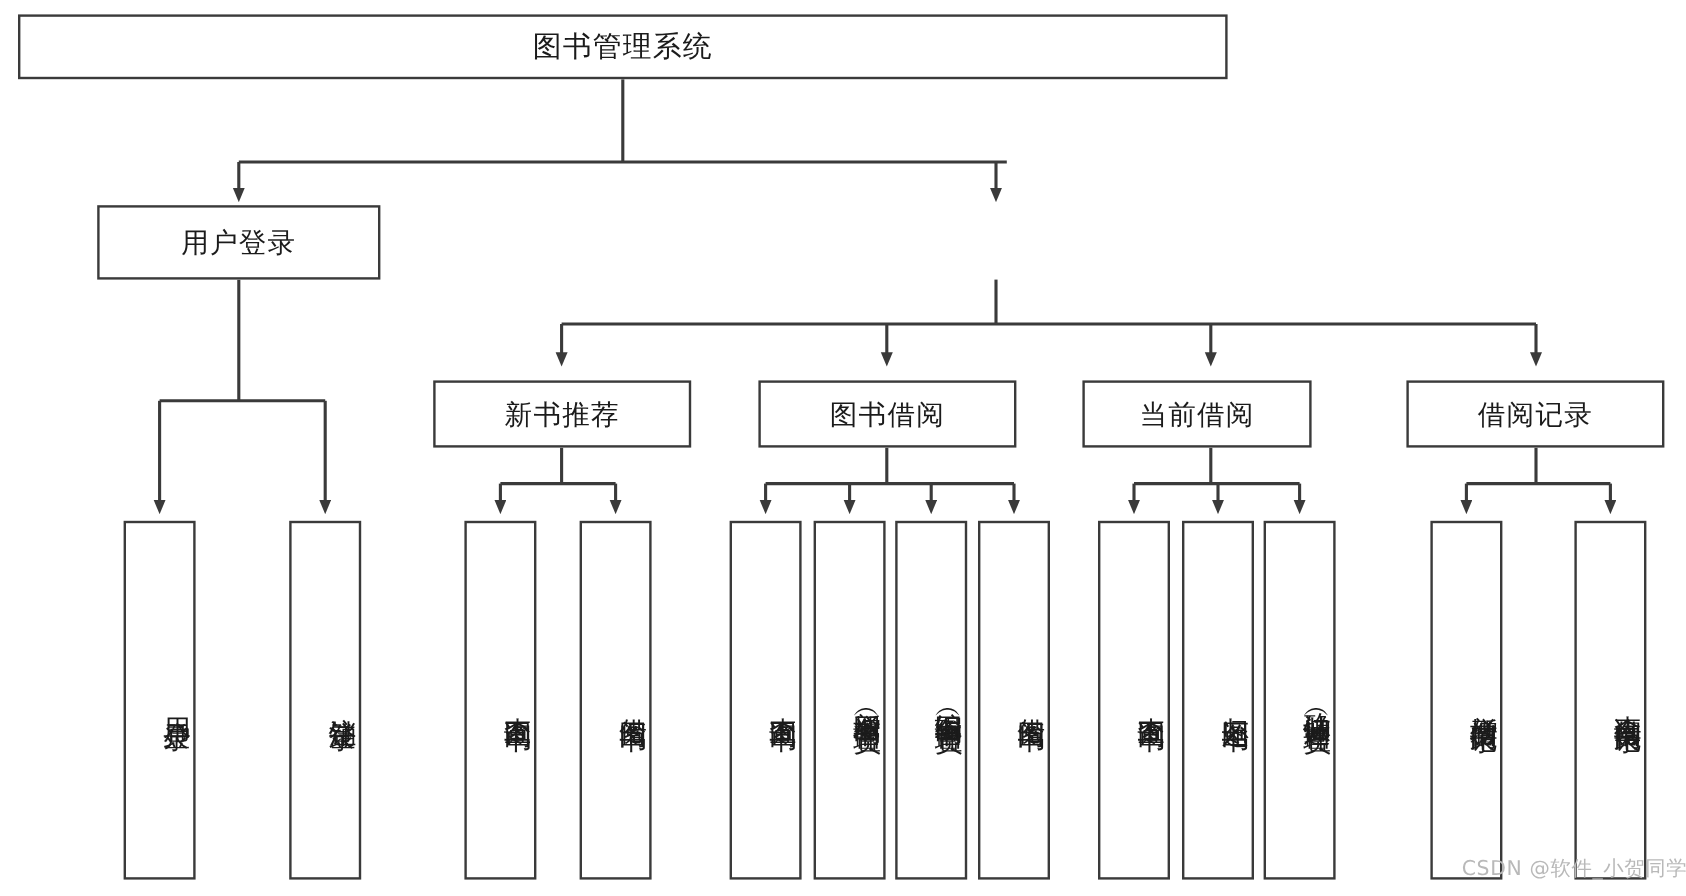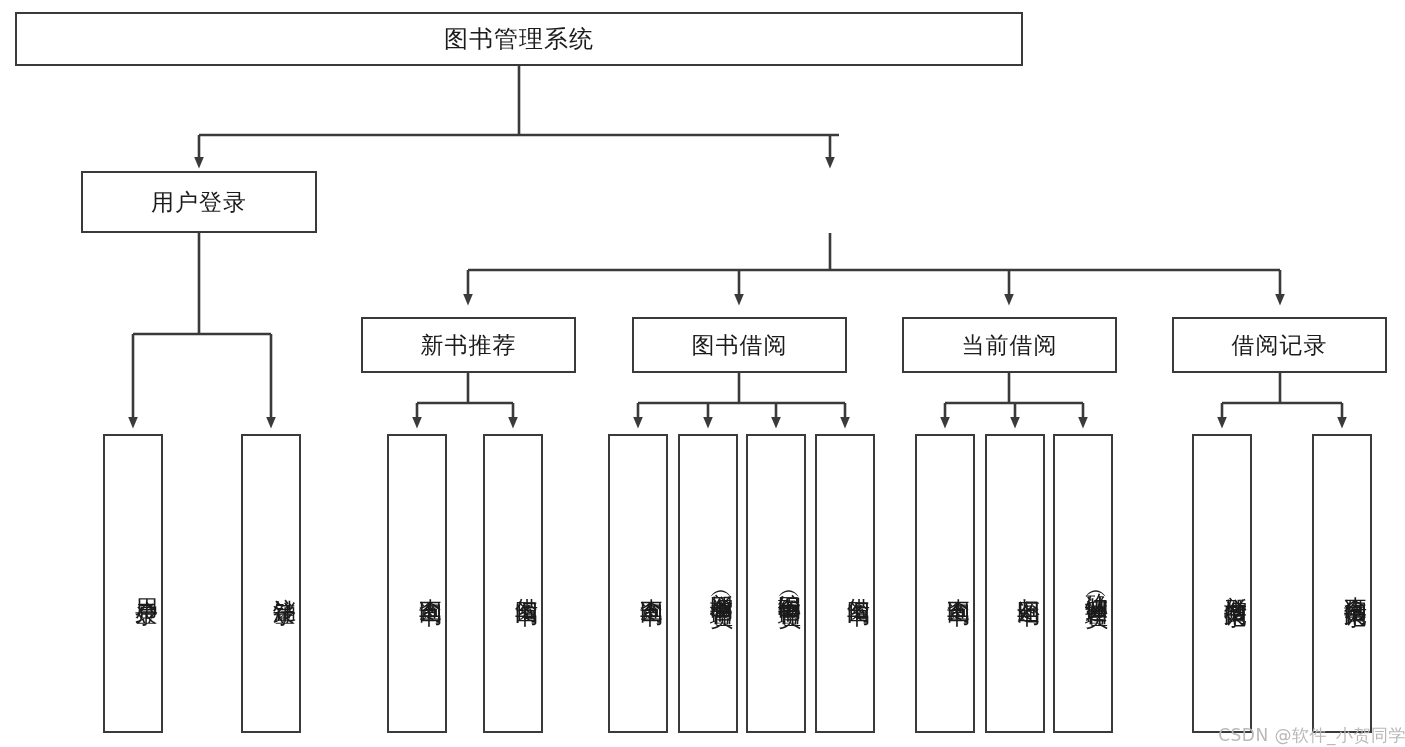--- a/index.html
+++ b/index.html
@@ -55,21 +55,21 @@
     text-orientation: upright;
     display: block;
     text-align: center;
   }
   .node.root {
     font-size: 24px;
   }
   #watermark {
     position: absolute;
     right: 12px;
-    bottom: 0;
+    bottom: 12px;
     font-size: 17px;
     color: #b9b9b9;
     letter-spacing: 0.5px;
     z-index: 5;
     white-space: nowrap;
     margin-top: 40px;
   }
 </style>
 </head>
 <body>
@@ -133,21 +133,21 @@
   <div class="node horiz" style="left:81px; top:171px; width:236px; height:62px;">
     <span>用户登录</span>
   </div>
 
   <div class="node horiz" style="left:361px; top:317px; width:215px; height:56px;">
     <span>新书推荐</span>
   </div>
   <div class="node horiz" style="left:632px; top:317px; width:215px; height:56px;font-family:Liberation Serif, serif;">
     <span>图书借阅</span>
   </div>
-  <div class="node horiz" style="left:902px; top:317px; width:215px; height:56px;">
+  <div class="node horiz" style="left:902px; top:317px; width:191px; height:56px;">
     <span>当前借阅</span>
   </div>
   <div class="node horiz" style="left:1172px; top:317px; width:215px; height:56px;">
     <span>借阅记录</span>
   </div>
 
   <div class="node vert" style="left:103px; top:434px; width:60px; height:299px;">
     <span class="vtext">用户登录</span>
   </div>
   <div class="node vert" style="left:241px; top:434px; width:60px; height:299px;">

